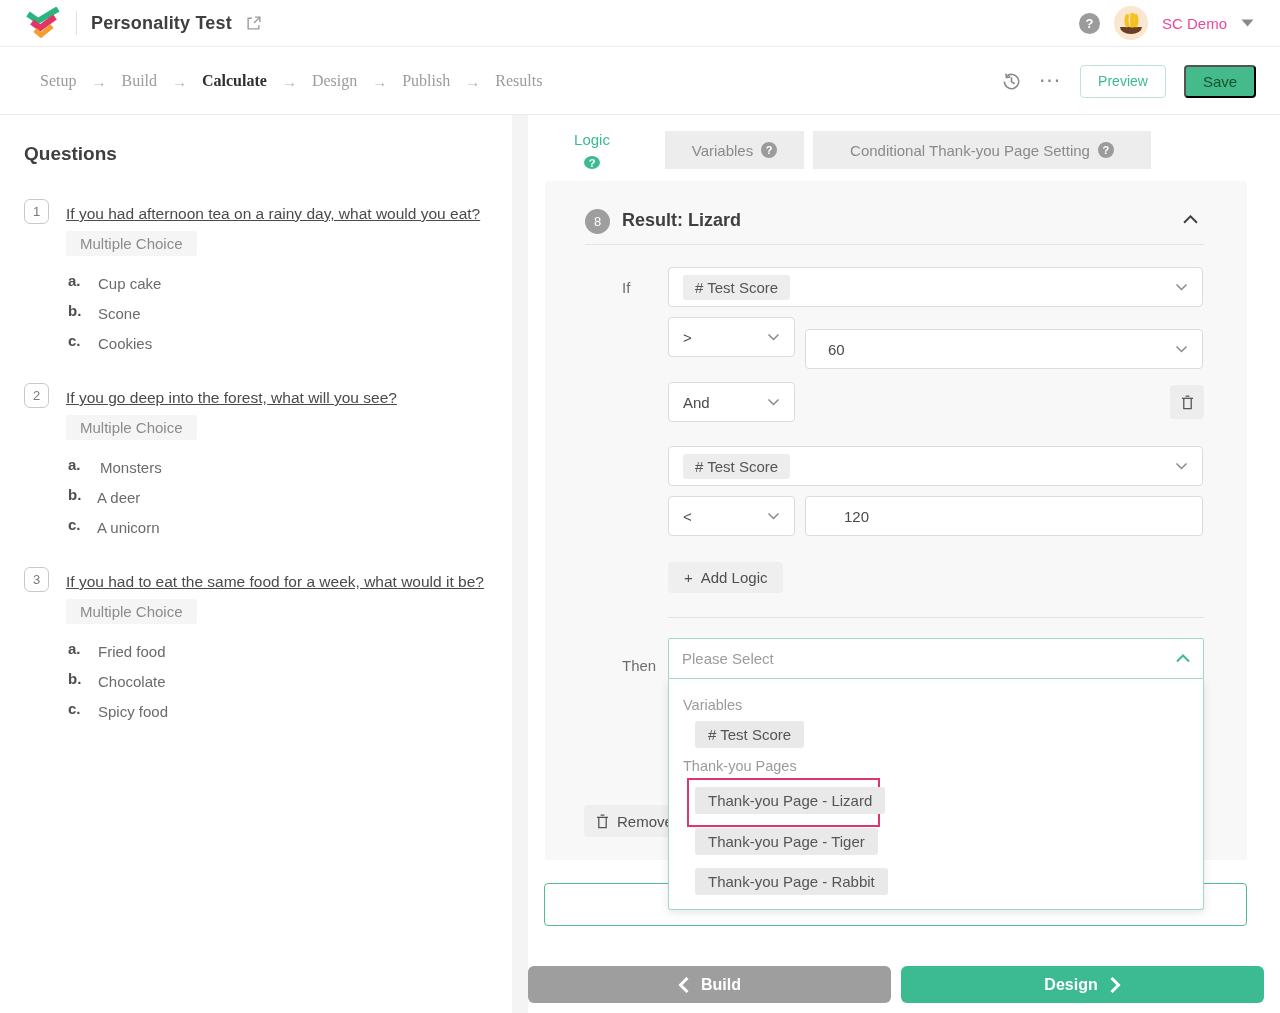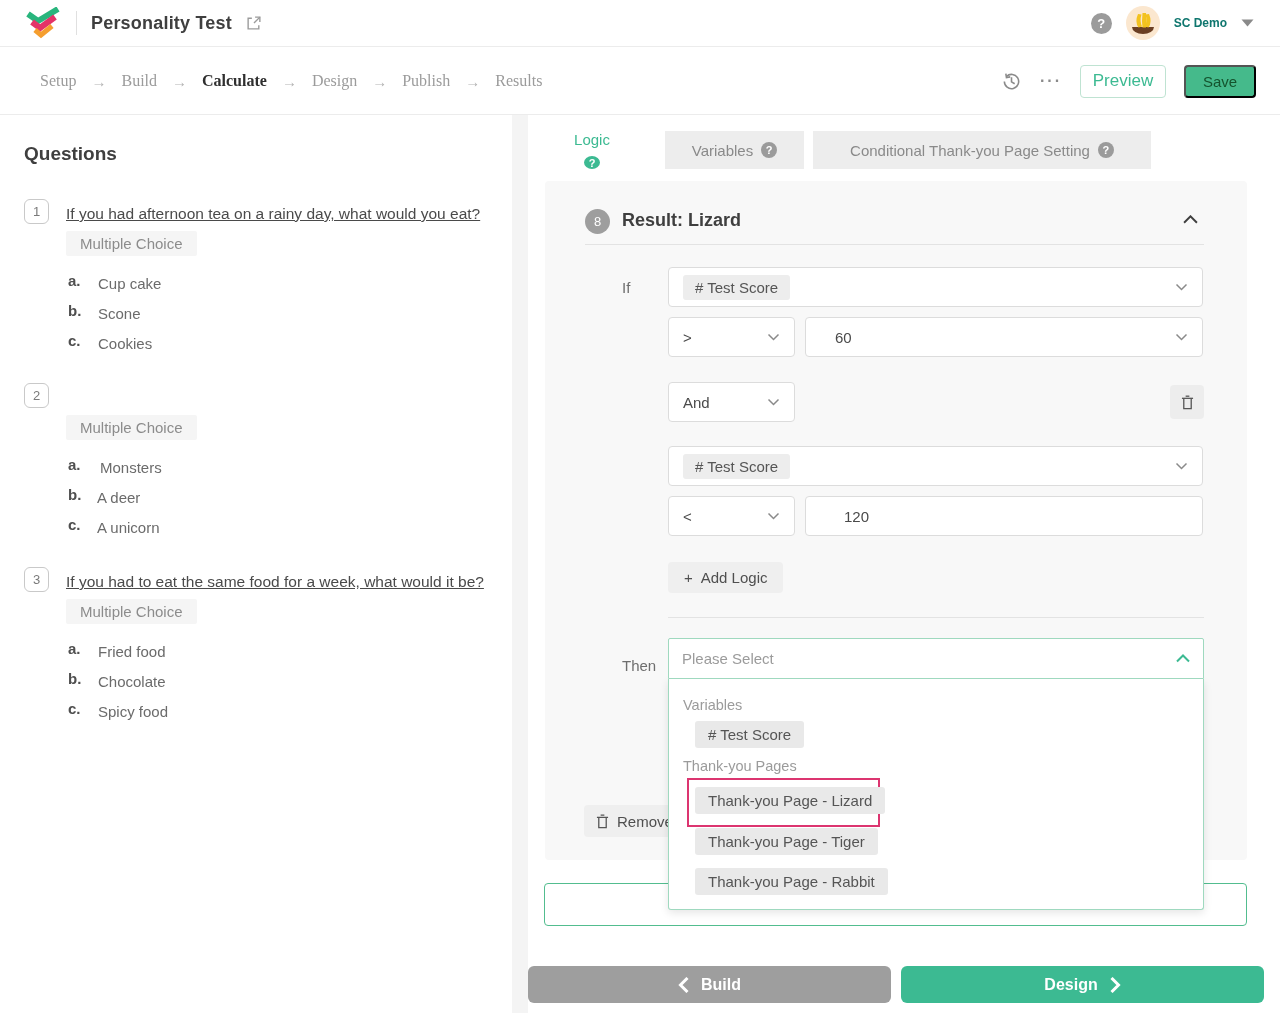--- a/index.html
+++ b/index.html
@@ -9,33 +9,33 @@
 
   
   .topbar { position:absolute; left:0; top:0; width:1280px; height:47px; background:#fff;
             border-bottom:1px solid #ececec; display:flex; align-items:center;gap:41px; }
   .topbar-left { display:flex; align-items:center; gap:14px; padding-left:24px; }
   .logo-divider { width:1px; height:24px; background:#e0e0e0; }
   .doc-title { font-size:18px; font-weight:700; color:#3f3f3f; letter-spacing:.2px; }
   .topbar-right { margin-left:auto; display:flex; align-items:center; gap:14px; padding-right:26px; }
   .help-badge { width:21px; height:21px; border-radius:50%; background:#9b9b9b; color:#fff;
                 font-size:13px; font-weight:700; display:flex; align-items:center; justify-content:center; }
-  .user-name { font-size:12px; font-weight:700; color:#0f766e; }
+  .user-name { font-size:15px; font-weight:400; color:#ec4899; }
 
   
   .navbar { position:absolute; left:0; top:48px; width:1280px; height:67px; background:#fff;
             border-bottom:1px solid #ececec; display:flex; align-items:center; }
   .crumbs { display:flex; align-items:center; gap:15px; padding-left:40px; font-size:16px; color:#9b9b9b; }
   .crumb { cursor:pointer;font-family:Liberation Serif, serif; }
   .crumb.active { color:#2f2f2f; font-weight:700; }
   .crumb-sep { color:#b4b4b4; font-size:15px; }
   .nav-actions { margin-left:auto; display:flex; align-items:center; gap:18px; padding-right:24px; }
   .ellipsis-btn { color:#8a8a8a; font-size:16px; letter-spacing:2px; font-weight:700; cursor:pointer; }
   .btn-preview { width:86px; height:33px; background:#fff; border:1px solid #bfe3d2; border-radius:4px;
-                 color:#3cba92; font-size:17px; display:flex; align-items:center; justify-content:center; cursor:pointer; }
+                 color:#3cba92; font-size:14px; display:flex; align-items:center; justify-content:center; cursor:pointer; }
   .btn-save { width:72px; height:33px; background:#45ba8b; border-radius:4px; color:#14532d; font-size:15px;
               display:flex; align-items:center; justify-content:center; cursor:pointer; }
 
   
   .questions-panel { position:absolute; left:0; top:115px; width:512px; height:898px; background:#fff; overflow:hidden; }
   .questions-title { position:absolute; left:24px; top:28px; font-size:19px; font-weight:700; color:#3f3f3f; }
   .q-num { position:absolute; left:24px; width:25px; height:25px; border:1px solid #c9c9c9; border-radius:6px;
            color:#7a7a7a; font-size:13px; display:flex; align-items:center; justify-content:center; background:#fff; }
   .q-text { position:absolute; left:66px; width:420px; font-size:15.5px; color:#4a4a4a; line-height:21px;text-decoration:underline; }
   .q-type { position:absolute; left:66px; background:#f5f5f5; color:#8c8c8c; font-size:15px;
@@ -173,20 +173,21 @@
     <div class="q-text" style="top:88px">If you had afternoon tea on a rainy day, what would you eat?</div>
     <div class="q-type" style="top:116px">Multiple Choice</div>
     <span class="q-opt-letter" style="left:68px;top:157px">a.</span>
     <span class="q-opt-text" style="left:98px;top:160px">Cup cake</span>
     <span class="q-opt-letter" style="left:68px;top:187px">b.</span>
     <span class="q-opt-text" style="left:98px;top:190px">Scone</span>
     <span class="q-opt-letter" style="left:68px;top:217px">c.</span>
     <span class="q-opt-text" style="left:98px;top:220px">Cookies</span>
 
     <div class="q-num" style="top:268px">2</div>
+    <div class="q-text" style="top:272px">If you go deep into the forest, what will you see?</div>
     <div class="q-type" style="top:300px">Multiple Choice</div>
     <span class="q-opt-letter" style="left:68px;top:341px">a.</span>
     <span class="q-opt-text" style="left:100px;top:344px">Monsters</span>
     <span class="q-opt-letter" style="left:68px;top:371px">b.</span>
     <span class="q-opt-text" style="left:97px;top:374px">A deer</span>
     <span class="q-opt-letter" style="left:68px;top:401px">c.</span>
     <span class="q-opt-text" style="left:97px;top:404px">A unicorn</span>
 
     <div class="q-num" style="top:452px">3</div>
     <div class="q-text" style="top:456px">If you had to eat the same food for a week, what would it be?</div>
@@ -234,21 +235,21 @@
           <path d="M1 1.5 L6 6.5 L11 1.5" stroke="#8a8a8a" stroke-width="1.5" fill="none"></path>
         </svg>
       </div>
 
       <div class="select" style="left:123px;top:136px;width:127px">
         <span>&gt;</span>
         <svg width="13" height="8" viewBox="0 0 12 8">
           <path d="M1 1.5 L6 6.5 L11 1.5" stroke="#8a8a8a" stroke-width="1.5" fill="none"></path>
         </svg>
       </div>
-      <div class="select" style="left:260px;top:136px;width:398px;padding-left:29px">
+      <div class="select" style="left:260px;top:148px;width:398px;padding-left:22px">
         <span>60</span>
         <svg width="13" height="8" viewBox="0 0 12 8">
           <path d="M1 1.5 L6 6.5 L11 1.5" stroke="#8a8a8a" stroke-width="1.5" fill="none"></path>
         </svg>
       </div>
 
       <div class="select" style="left:123px;top:201px;width:127px">
         <span>And</span>
         <svg width="13" height="8" viewBox="0 0 12 8">
           <path d="M1 1.5 L6 6.5 L11 1.5" stroke="#8a8a8a" stroke-width="1.5" fill="none"></path>

